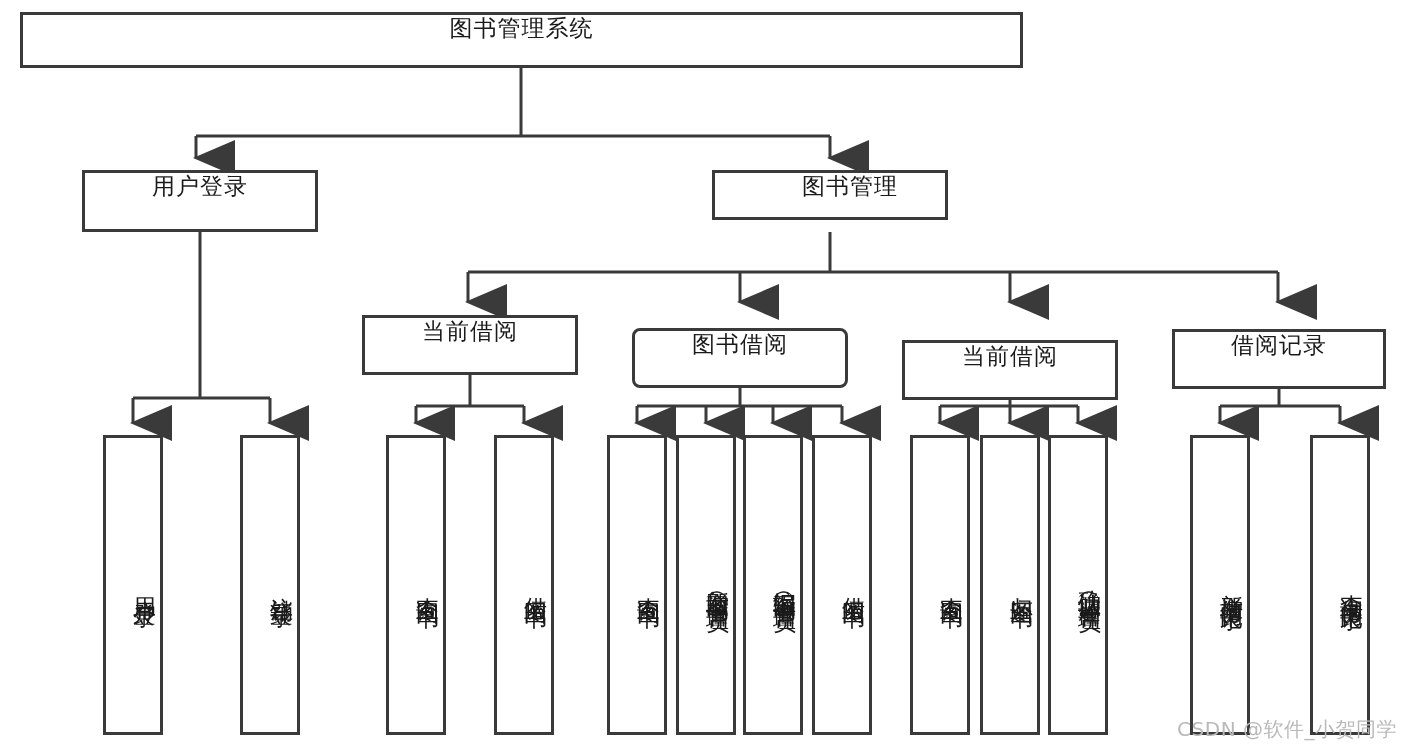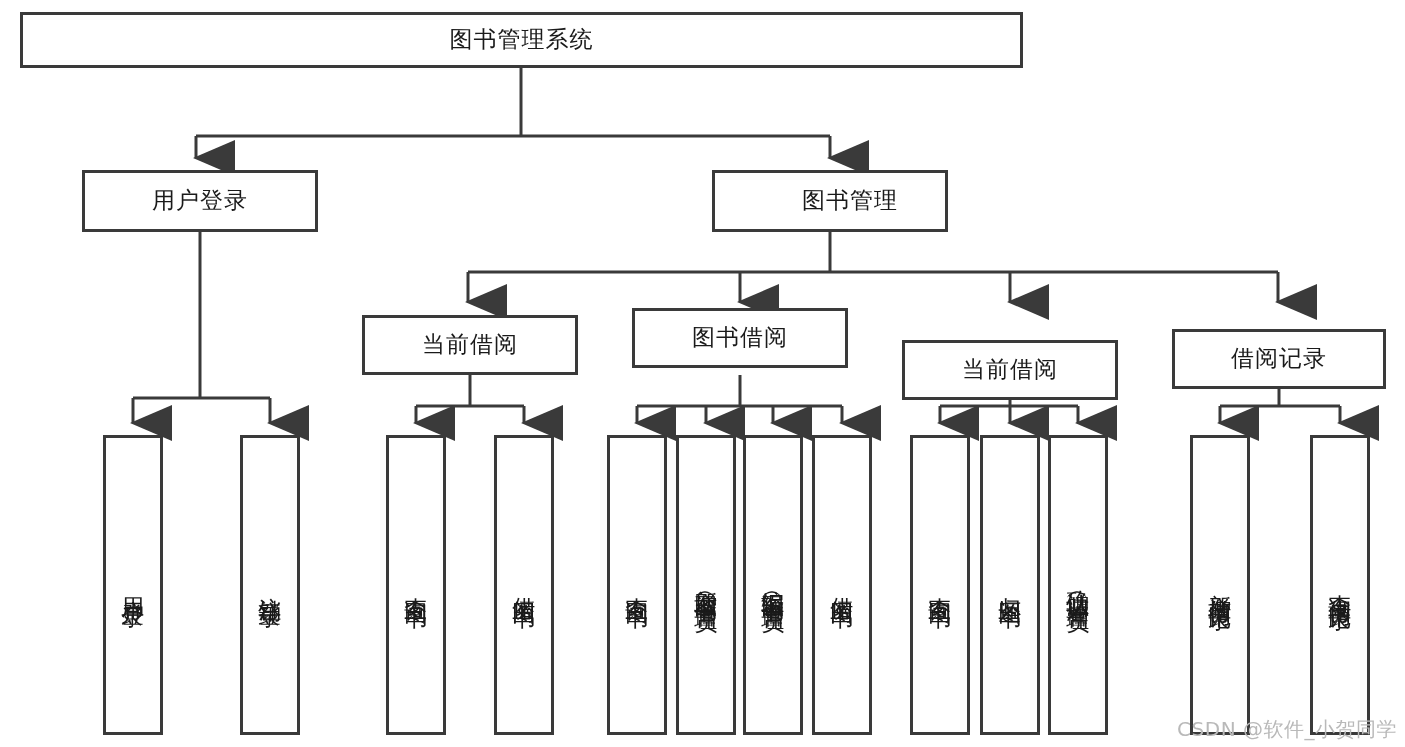--- a/index.html
+++ b/index.html
@@ -16,21 +16,20 @@
     height: 747px;
     background: #ffffff;
     overflow: hidden;
   }
   .node {
     position: absolute;
     box-sizing: border-box;
     border: 3px solid #3a3a3a;
     background: #ffffff;
     display: flex;
-    align-items: center;
     justify-content: center;
     color: #1a1a1a;
   }
   .node.horiz {
     font-size: 23px;
     letter-spacing: 1px;
     line-height: 1.2;
   }
   .node.vert {
     writing-mode: vertical-rl;
@@ -129,28 +128,28 @@
     <path class="edge-line" d="M1340,406 L1340,423" marker-end="url(#ah)"></path>
   </svg>
 
   <div class="node horiz title-node" style="left:20px; top:12px; width:1003px; height:56px;">
     <span>图书管理系统</span>
   </div>
 
   <div class="node horiz" style="left:82px; top:170px; width:236px; height:62px;">
     <span>用户登录</span>
   </div>
-  <div class="node horiz" style="left:712px; top:170px; width:236px; height:62px;padding-left:40px;">
+  <div class="node horiz" style="left:712px; top:170px; width:236px; height:50px;padding-left:40px;">
     <span>图书管理</span>
   </div>
 
   <div class="node horiz" style="left:362px; top:315px; width:216px; height:60px;">
     <span>当前借阅</span>
   </div>
-  <div class="node horiz" style="left:632px; top:308px; width:216px; height:60px;">
+  <div class="node horiz" style="left:632px; top:328px; width:216px; height:60px;border-radius:8px;">
     <span>图书借阅</span>
   </div>
   <div class="node horiz" style="left:902px; top:315px; width:216px; height:60px;margin-top:25px;">
     <span>当前借阅</span>
   </div>
   <div class="node horiz" style="left:1172px; top:329px; width:214px; height:60px;">
     <span>借阅记录</span>
   </div>
 
   <div class="node vert" style="left:103px; top:435px; width:60px; height:300px;">

